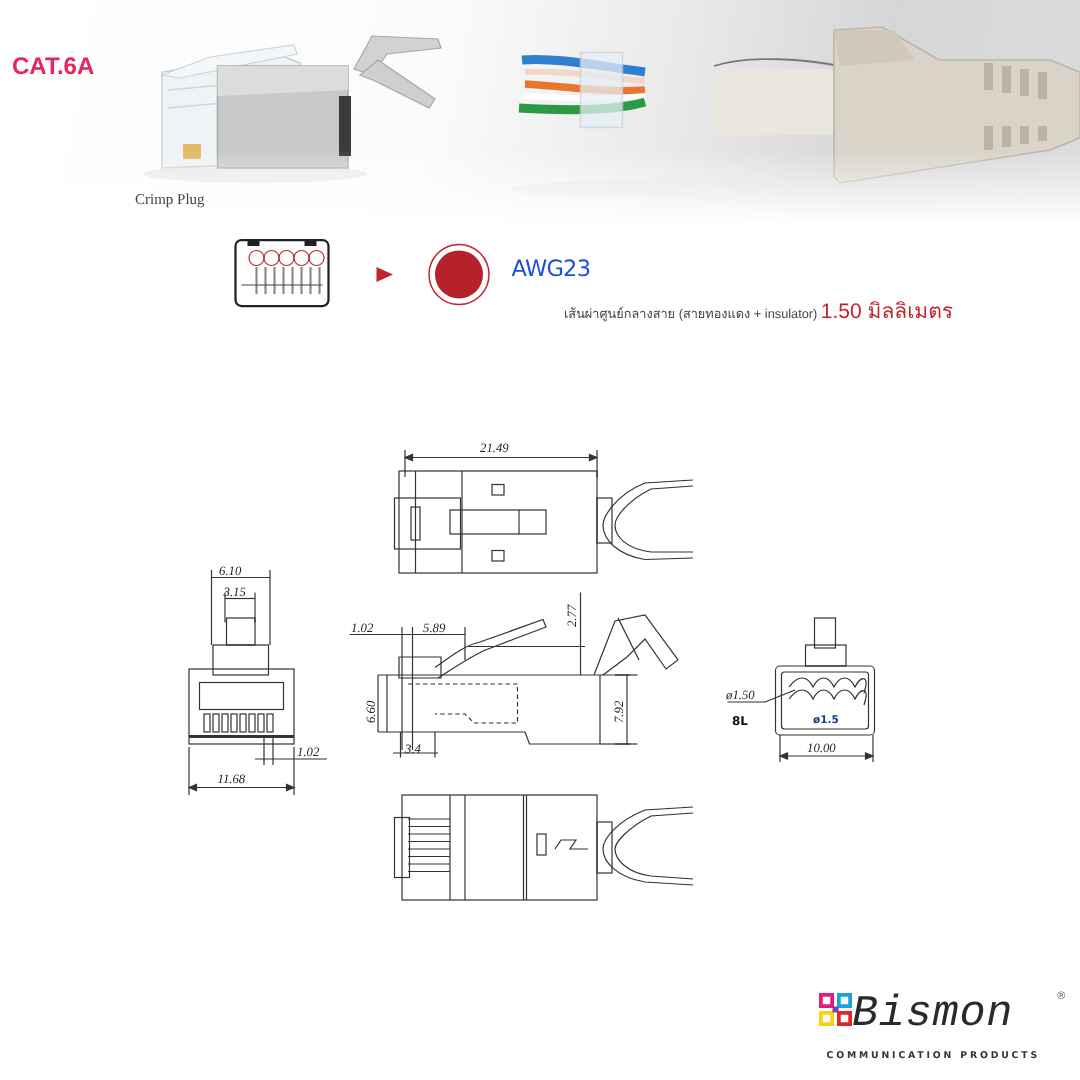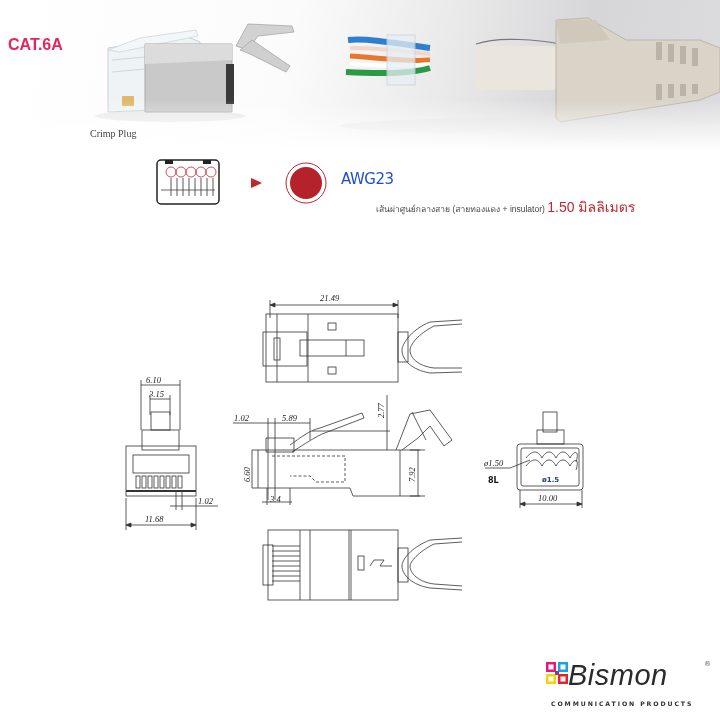--- a/index.html
+++ b/index.html
@@ -8,21 +8,21 @@
   #hero { left: 0; top: 0; width: 720px; height: 150px; overflow: hidden;
     background: linear-gradient(100deg, #ffffff 0%, #fbfbfb 40%, #e9e9ea 62%, #d6d6d8 80%, #dcdcde 100%); }
   #hero-fade { left: 0; top: 100px; width: 720px; height: 50px; background: linear-gradient(180deg, rgba(255,255,255,0) 0%, #ffffff 100%); }
   #cat-label { left: 8px; top: 36px; font-family: Liberation Sans, sans-serif; font-weight: bold; font-size: 16px; }
   #crimp-label { left: 90px; top: 128px; font-family: Liberation Serif, serif; font-size: 10px; color: #444; }
   #awg-title { left: 341px; top: 170px; font-family: "DejaVu Sans", sans-serif; font-size: 15px; color: #1d4ed8; letter-spacing: -0.5px; }
   #awg-desc { left: 336px; top: 196px; font-family: Liberation Sans, sans-serif; font-size: 8.5px; color: #444; white-space: nowrap; margin-left: 40px; }
   #awg-value { font-size: 14px; color: #c0272d; }
   .dim { font-family: "Liberation Serif", serif; font-style: italic; font-size: 8.5px; fill: #222; }
   #logo { left: 546px; top: 662px; }
-  #logo-name { left: 568px; top: 659px; font-family: Liberation Sans, sans-serif; font-style: italic; font-size: 29px; color: #2a2a2a; letter-spacing: 0.5px; }
+  #logo-name { left: 568px; top: 659px; font-family: Liberation Mono, monospace; font-style: italic; font-size: 29px; color: #2a2a2a; letter-spacing: 0.5px; }
   #logo-reg { left: 704px; top: 660px; font-size: 7px; color: #666; }
   #logo-sub { left: 551px; top: 700px; font-family: "DejaVu Sans", sans-serif; font-weight: bold; font-size: 6.2px; letter-spacing: 1.9px; color: #333; }
 </style>
 </head>
 <body>
 
 <div id="hero" class="abs">
   <svg width="720" height="150" viewBox="0 0 720 150">
 
     <g>

